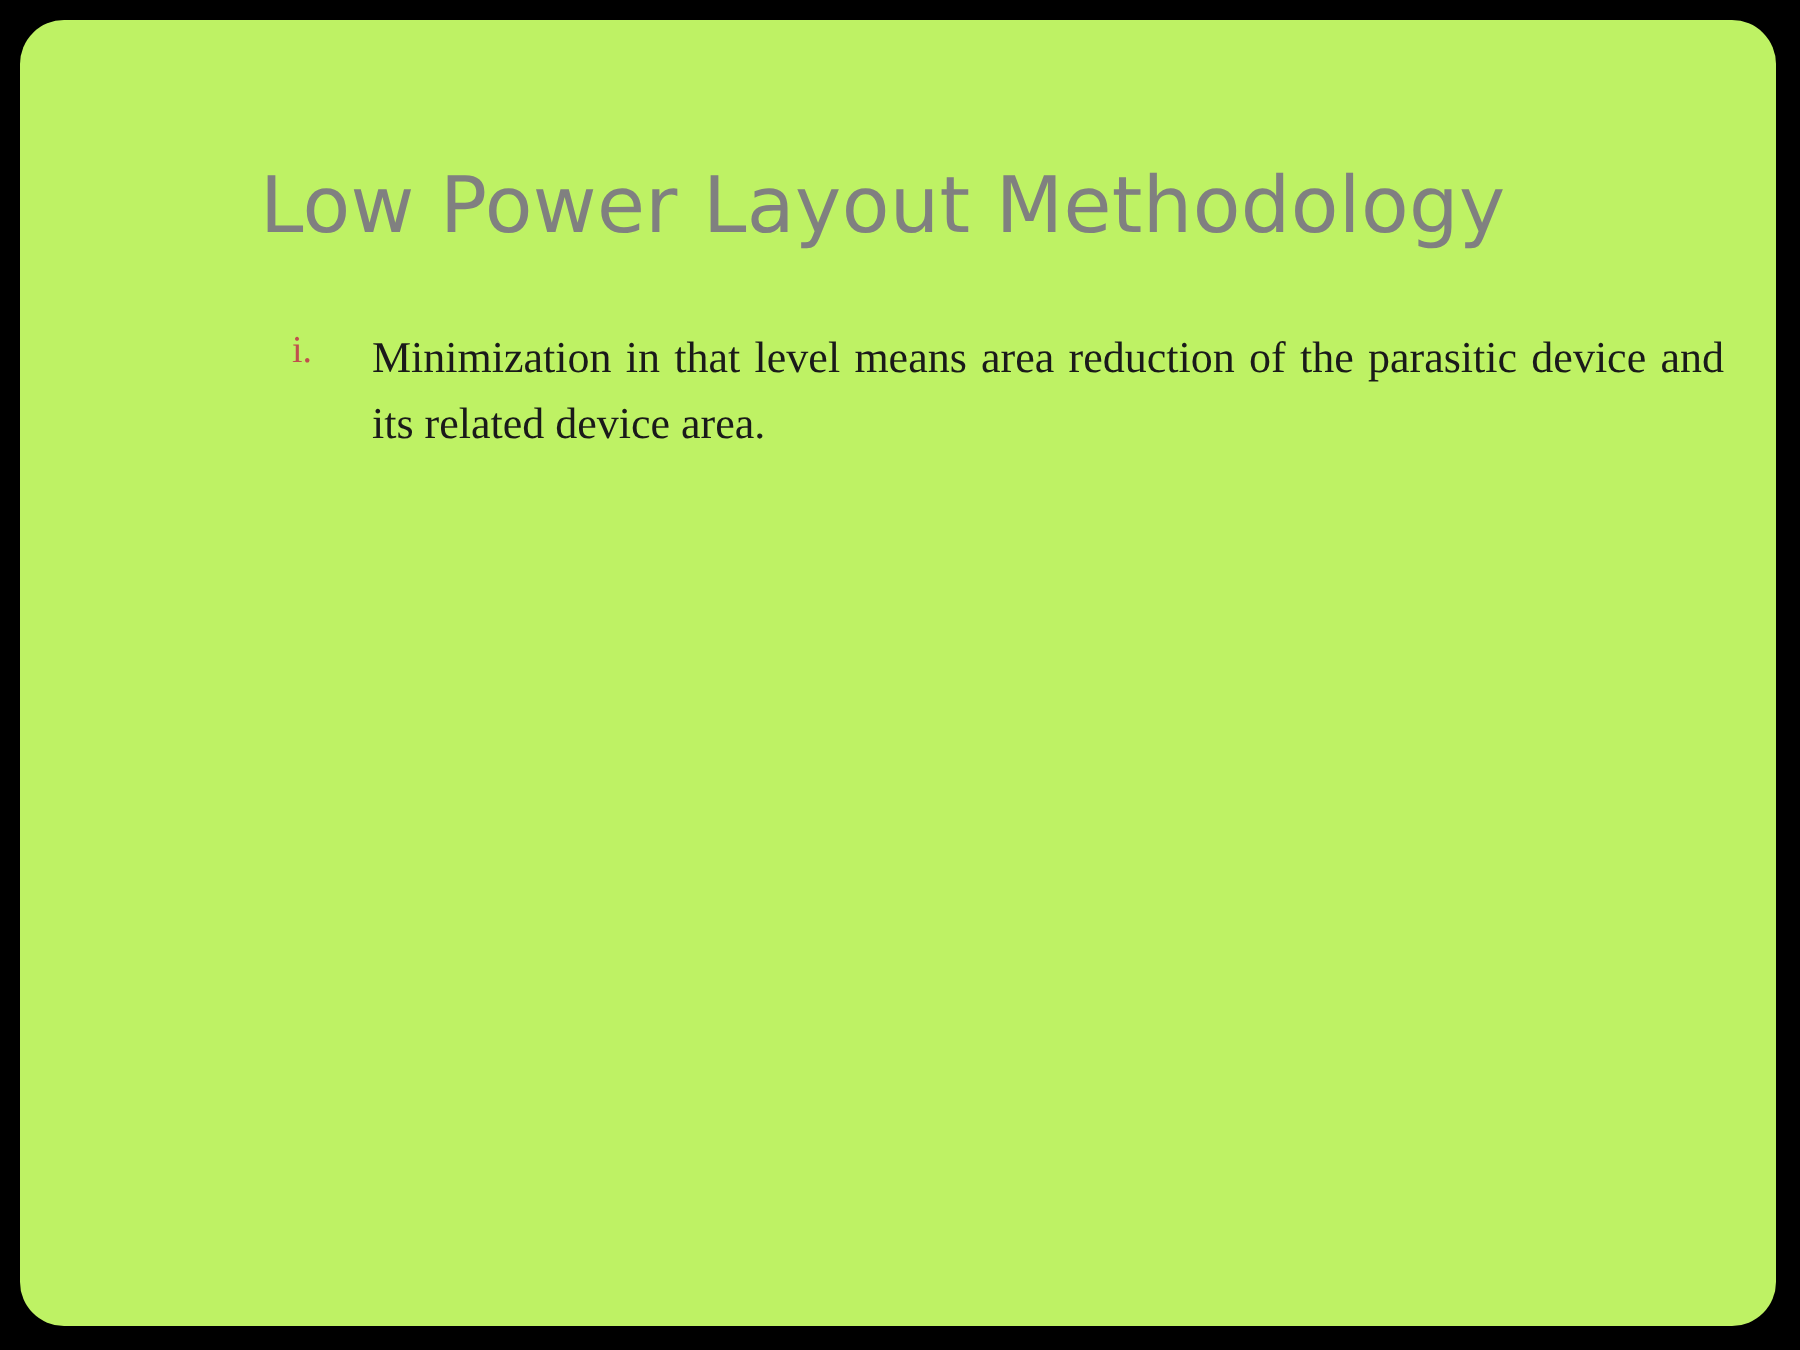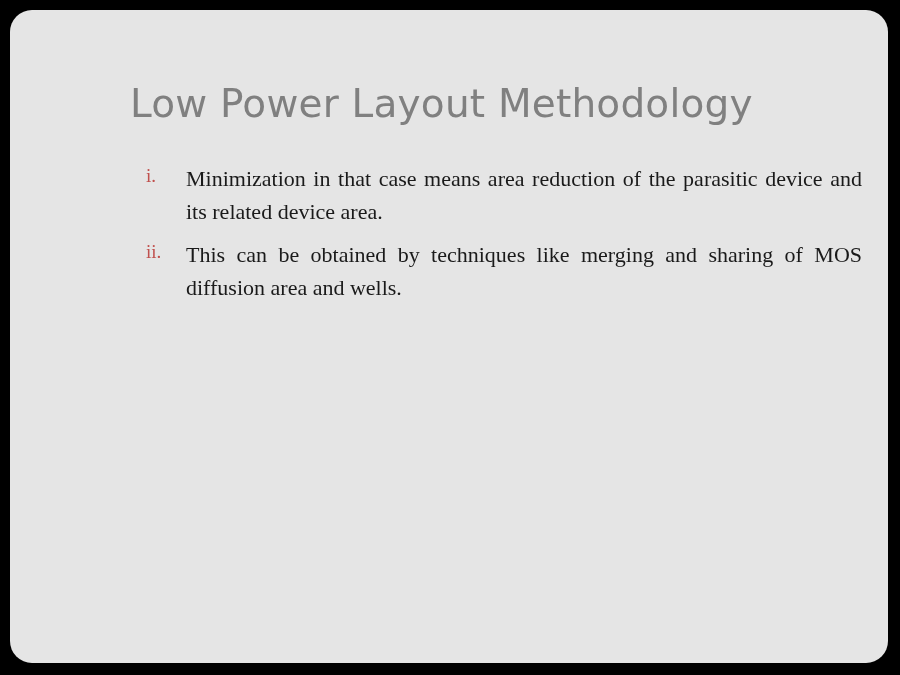--- a/index.html
+++ b/index.html
@@ -12,21 +12,21 @@
     height: 675px;
     overflow: hidden;
     font-family: "Liberation Serif", serif;
   }
   .slide {
     position: absolute;
     left: 10px;
     top: 10px;
     width: 878px;
     height: 653px;
-    background: #e5e5e5;
+    background: #bef264;
     border-radius: 22px;
     box-sizing: border-box;
     overflow: hidden;
   }
   .slide-title {
     position: absolute;
     left: 120px;
     top: 72px;
     width: 720px;
     font-family: "DejaVu Sans", sans-serif;
@@ -96,24 +96,20 @@
 
   <div class="slide-title">Low Power Layout Methodology</div>
 
   <div class="body-area">
 
 
     <div class="sub-list">
 
       <div class="sub-item">
         <span class="sub-marker">i.</span>
-        <div class="sub-text">Minimization in that case means area reduction of the parasitic device and its related device area.</div>
+        <div class="sub-text">Minimization in that level means area reduction of the parasitic device and its related device area.</div>
       </div>
 
-      <div class="sub-item">
-        <span class="sub-marker">ii.</span>
-        <div class="sub-text">This can be obtained by techniques like merging and sharing of MOS diffusion area and wells.</div>
-      </div>
 
     </div>
 
   </div>
 </div>
 
 </body></html>

